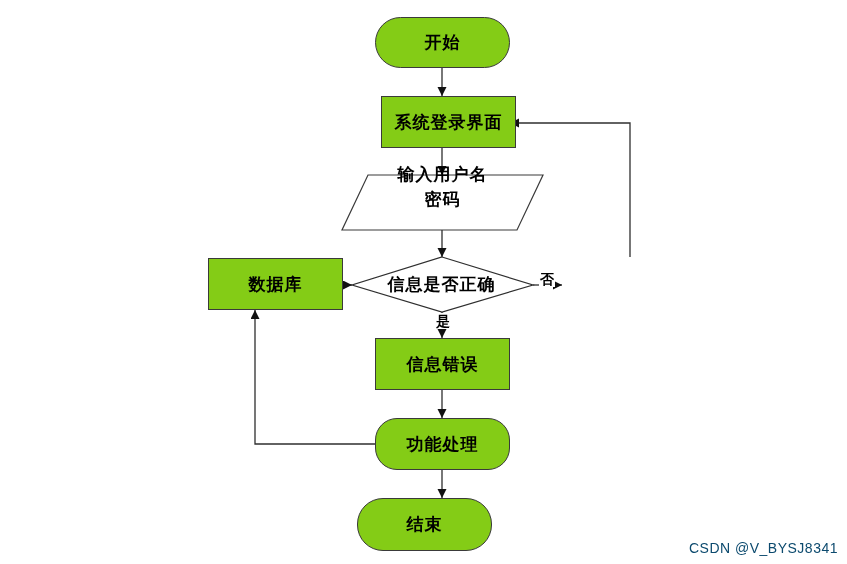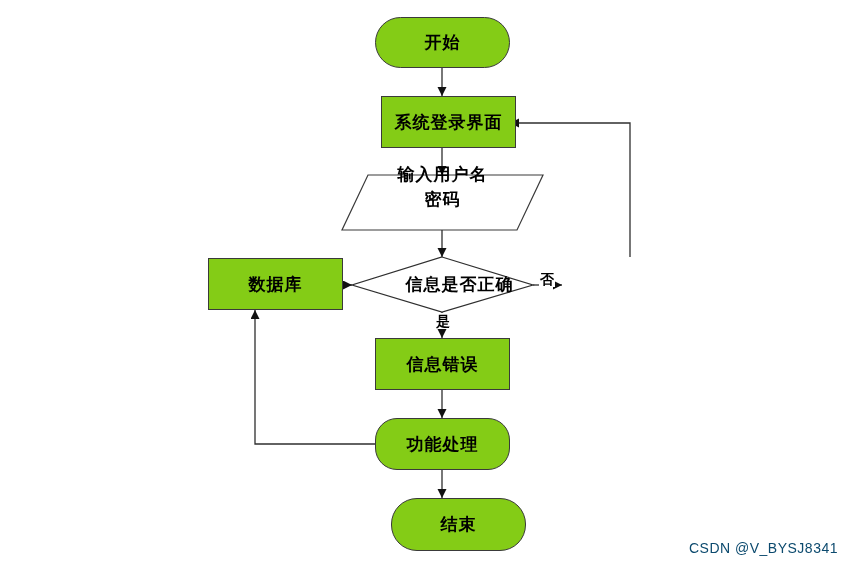--- a/index.html
+++ b/index.html
@@ -63,38 +63,38 @@
 
   <div class="node" style="left:375px; top:96px; width:135px; height:52px;margin-left:6px;">
     <span>系统登录界面</span>
   </div>
 
   <div class="shape-text" style="left:342px; top:159px; width:201px; height:55px;">
     <span>输入用户名</span>
     <span>密码</span>
   </div>
 
-  <div class="shape-text" style="left:369px; top:257px; width:181px; height:55px;">
+  <div class="shape-text" style="left:351px; top:257px; width:181px; height:55px;">
     <span>信息是否正确</span>
   </div>
 
   <div class="node" style="left:188px; top:258px; width:135px; height:52px;margin-left:20px;">
     <span>数据库</span>
   </div>
 
 
   <div class="node" style="left:375px; top:338px; width:135px; height:52px;">
     <span>信息错误</span>
   </div>
 
   <div class="node" style="left:375px; top:418px; width:135px; height:52px;border-radius:22px;">
     <span>功能处理</span>
   </div>
 
-  <div class="node terminator" style="left:391px; top:498px; width:135px; height:53px;">
+  <div class="node terminator" style="left:357px; top:498px; width:135px; height:53px;">
     <span>结束</span>
   </div>
 
   <div class="edge-label" style="left:435px; top:313px;">是</div>
   <div class="edge-label" style="left:539px; top:271px;">否</div>
 
   <div class="watermark">CSDN @V_BYSJ8341</div>
 
 </div>
 

